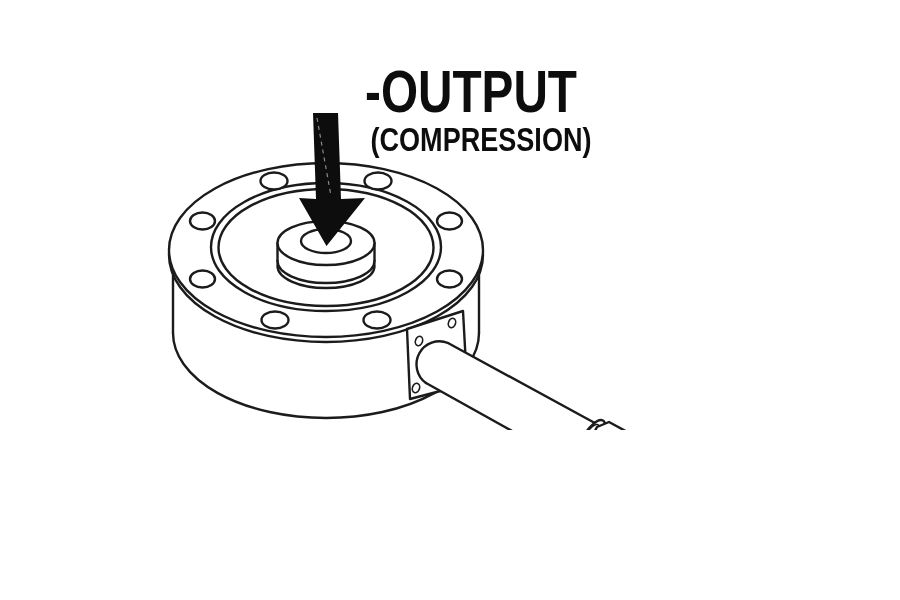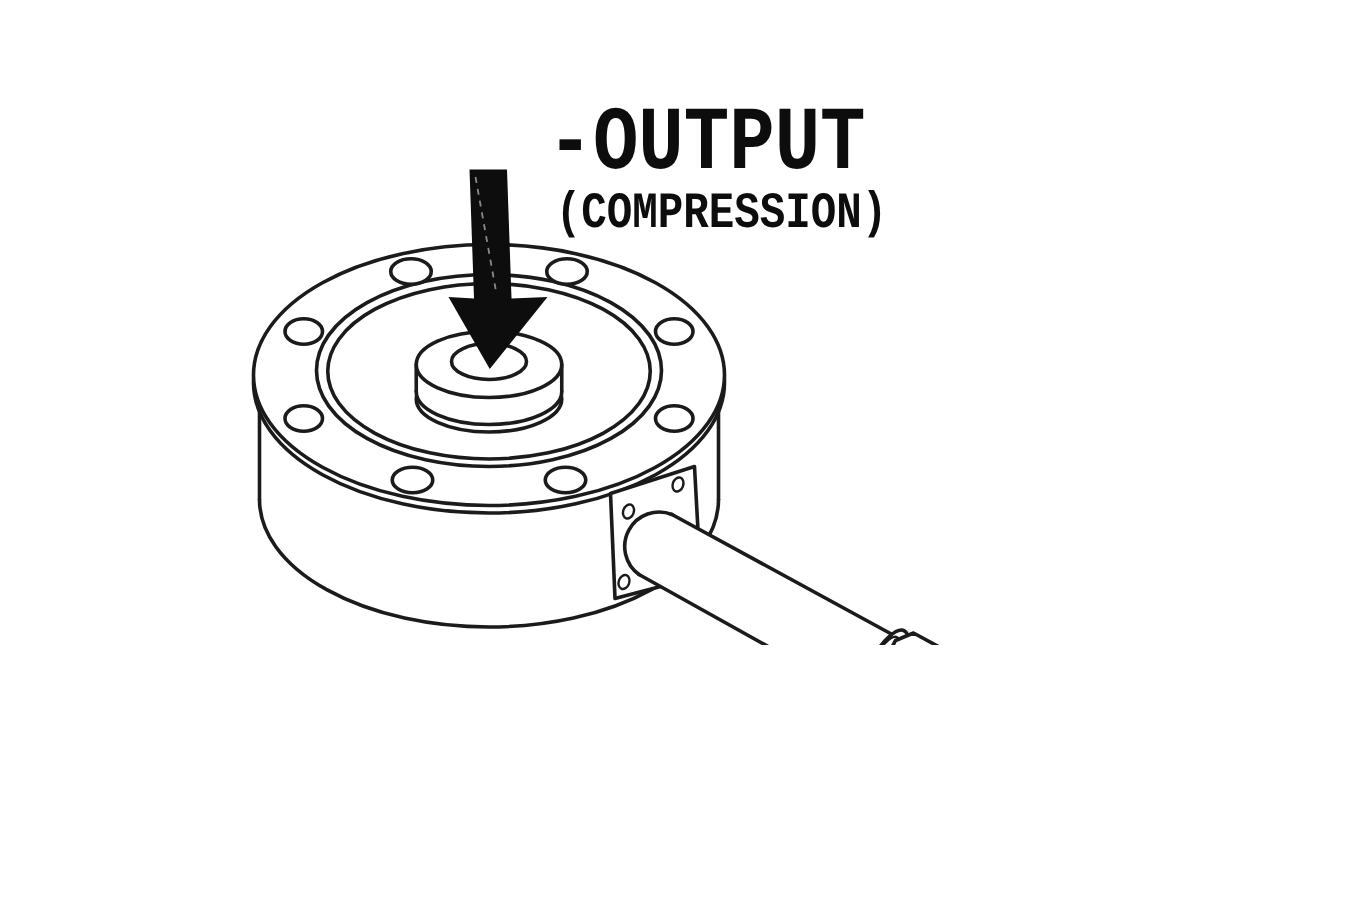--- a/index.html
+++ b/index.html
@@ -1,18 +1,18 @@
 <!DOCTYPE html>
 <html><head>
 <meta charset="utf-8">
 <style>
   html,body{margin:0;padding:0;background:#ffffff;}
   .canvas{
     position:relative;width:900px;height:430px;background:#ffffff;overflow:hidden;
-    font-family:Liberation Mono, monospace;
+    font-family:Liberation Sans, sans-serif;
   }
   svg{display:block;}
   .ln{fill:none;stroke:#1b1b1b;stroke-width:2.4;stroke-linecap:round;}
   .ln2{fill:none;stroke:#1b1b1b;stroke-width:1.6;stroke-linecap:round;}
   .wf{fill:#ffffff;stroke:#1b1b1b;stroke-width:2.4;}
   .wf2{fill:#ffffff;stroke:#1b1b1b;stroke-width:1.6;}
   .mask{fill:#ffffff;stroke:none;}
   .blk{fill:#0d0d0d;stroke:none;}
   .dash{fill:none;stroke:#8a8a8a;stroke-width:1.2;stroke-dasharray:4 4;}
   .lbl{fill:#0d0d0d;font-weight:700;}

